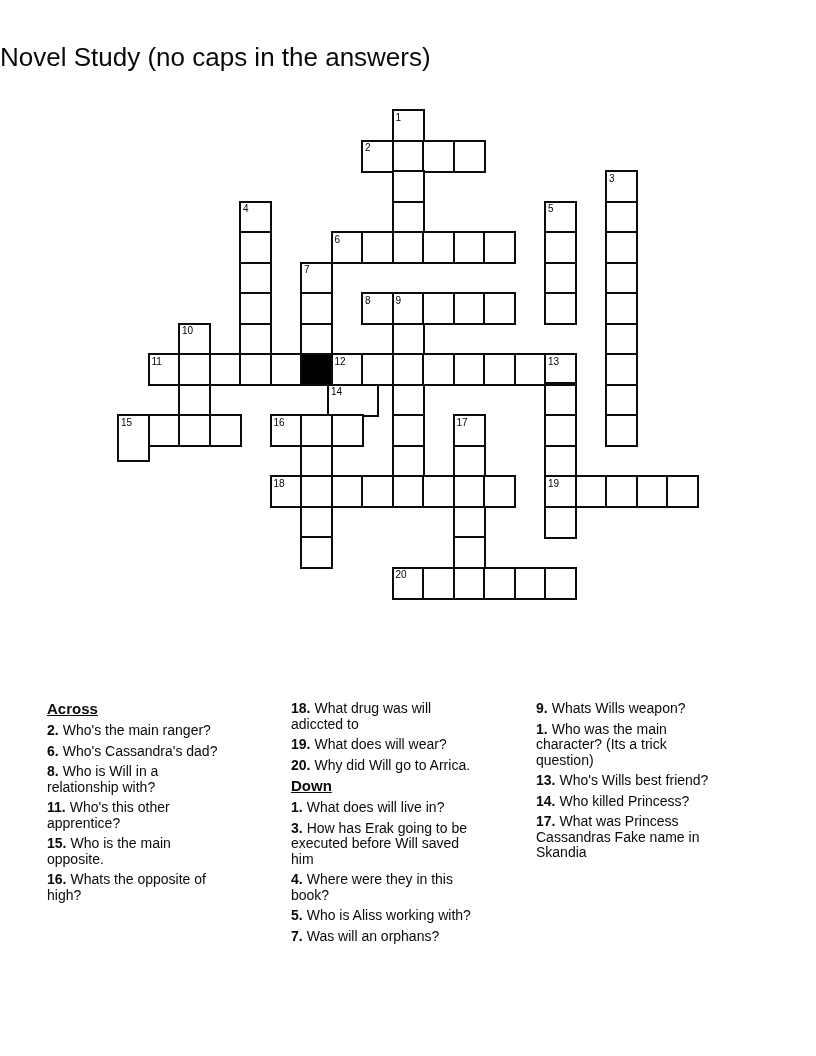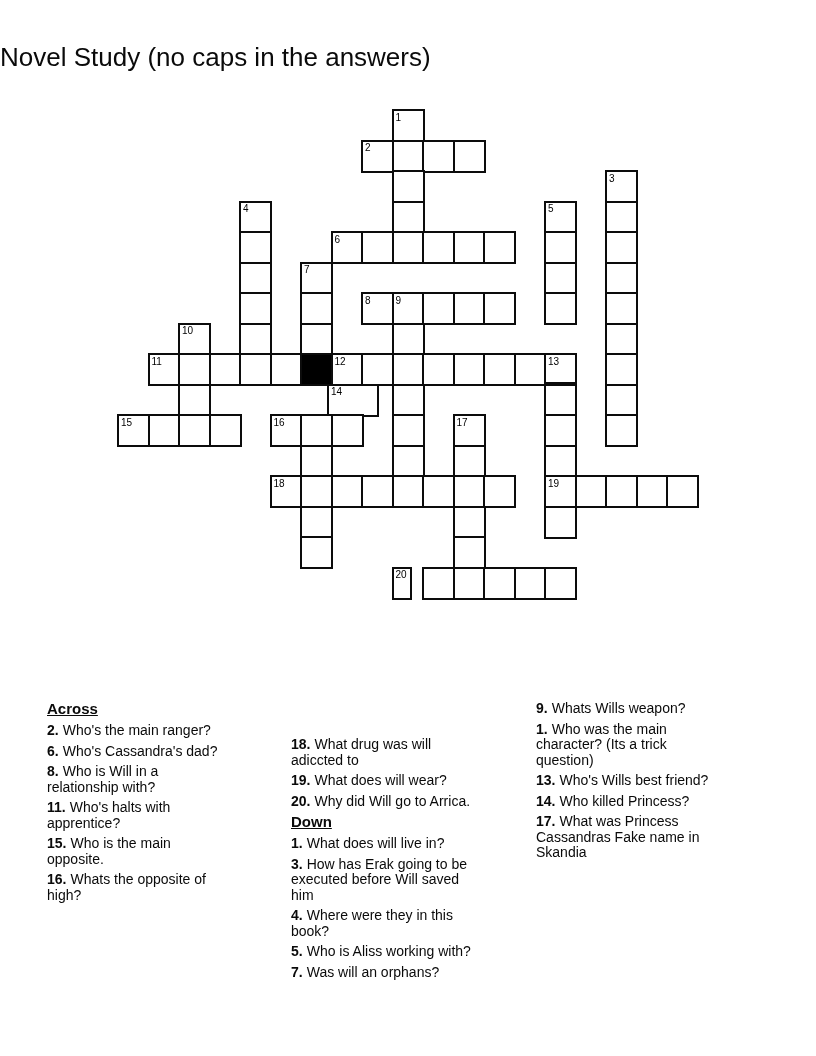--- a/index.html
+++ b/index.html
@@ -36,21 +36,21 @@
     position: absolute;
     top: 0.5px;
     left: 2px;
     font-size: 10px;
     line-height: 11px;
     font-weight: 400;
     color: #000;
   }
   .clue-col { position: absolute; top: 701px; }
   #col1 { left: 47px;  width: 230px; }
-  #col2 { left: 291px; width: 242px; margin-top: 36px; }
+  #col2 { left: 291px; width: 242px; }
   #col3 { left: 536px; width: 242px; }
   p.clue {
     margin: 0 0 5px 0;
     font-size: 14px;
     line-height: 15.5px;
     color: #0a0a0a;
   }
   p.clue-header {
     margin: 0 0 6px 0;
     font-size: 15px;
@@ -147,21 +147,21 @@
         <span class="cellnum">13</span>
       </div>
       <div class="cell" style="left: 605px; top: 353px; width: 33px; height: 33px;"></div>
       <div class="cell" style="left: 178px; top: 383.5px; width: 33px; height: 33px;"></div>
       <div class="cell" style="left: 300px; top: 383.5px; width: 52px; height: 33px; margin-left: 27px;">
         <span class="cellnum">14</span>
       </div>
       <div class="cell" style="left: 391.5px; top: 383.5px; width: 33px; height: 33px;"></div>
       <div class="cell" style="left: 544px; top: 383.5px; width: 33px; height: 33px;"></div>
       <div class="cell" style="left: 605px; top: 383.5px; width: 33px; height: 33px;"></div>
-      <div class="cell" style="left: 117px; top: 414px; width: 33px; height: 33px;">
+      <div class="cell" style="left: 117px; top: 414px; width: 33px; height: 48px;">
         <span class="cellnum">15</span>
       </div>
       <div class="cell" style="left: 147.5px; top: 414px; width: 33px; height: 33px;"></div>
       <div class="cell" style="left: 178px; top: 414px; width: 33px; height: 33px;"></div>
       <div class="cell" style="left: 208.5px; top: 414px; width: 33px; height: 33px;"></div>
       <div class="cell" style="left: 269.5px; top: 414px; width: 33px; height: 33px;">
         <span class="cellnum">16</span>
       </div>
       <div class="cell" style="left: 300px; top: 414px; width: 33px; height: 33px;"></div>
       <div class="cell" style="left: 330.5px; top: 414px; width: 33px; height: 33px;"></div>
@@ -190,36 +190,36 @@
       </div>
       <div class="cell" style="left: 574.5px; top: 475px; width: 33px; height: 33px;"></div>
       <div class="cell" style="left: 605px; top: 475px; width: 33px; height: 33px;"></div>
       <div class="cell" style="left: 635.5px; top: 475px; width: 33px; height: 33px;"></div>
       <div class="cell" style="left: 666px; top: 475px; width: 33px; height: 33px;"></div>
       <div class="cell" style="left: 300px; top: 505.5px; width: 33px; height: 33px;"></div>
       <div class="cell" style="left: 452.5px; top: 505.5px; width: 33px; height: 33px;"></div>
       <div class="cell" style="left: 544px; top: 505.5px; width: 33px; height: 33px;"></div>
       <div class="cell" style="left: 300px; top: 536px; width: 33px; height: 33px;"></div>
       <div class="cell" style="left: 452.5px; top: 536px; width: 33px; height: 33px;"></div>
-      <div class="cell" style="left: 391.5px; top: 566.5px; width: 20px; height: 33px;">
+      <div class="cell" style="left: 391.5px; top: 566.5px; width: 33px; height: 33px;">
         <span class="cellnum">20</span>
       </div>
       <div class="cell" style="left: 422px; top: 566.5px; width: 33px; height: 33px;"></div>
       <div class="cell" style="left: 452.5px; top: 566.5px; width: 33px; height: 33px;"></div>
       <div class="cell" style="left: 483px; top: 566.5px; width: 33px; height: 33px;"></div>
       <div class="cell" style="left: 513.5px; top: 566.5px; width: 33px; height: 33px;"></div>
       <div class="cell" style="left: 544px; top: 566.5px; width: 33px; height: 33px;"></div>
     </div>
   <div class="clue-col" id="col1">
       <p class="clue-header">Across</p>
       <p class="clue"><b class="clue-num">2.</b><span class="clue-text">Who's the main ranger?</span></p>
       <p class="clue"><b class="clue-num">6.</b><span class="clue-text">Who's Cassandra's dad?</span></p>
       <p class="clue"><b class="clue-num">8.</b><span class="clue-text">Who is Will in a
 relationship with?</span></p>
-      <p class="clue"><b class="clue-num">11.</b><span class="clue-text">Who's halts with
+      <p class="clue"><b class="clue-num">11.</b><span class="clue-text">Who's this other
 apprentice?</span></p>
       <p class="clue"><b class="clue-num">15.</b><span class="clue-text">Who is the main
 opposite.</span></p>
       <p class="clue"><b class="clue-num">16.</b><span class="clue-text">Whats the opposite of
 high?</span></p>
     </div>
   <div class="clue-col" id="col2">
       <p class="clue"><b class="clue-num">18.</b><span class="clue-text">What drug was will
 adiccted to</span></p>
       <p class="clue"><b class="clue-num">19.</b><span class="clue-text">What does will wear?</span></p>

